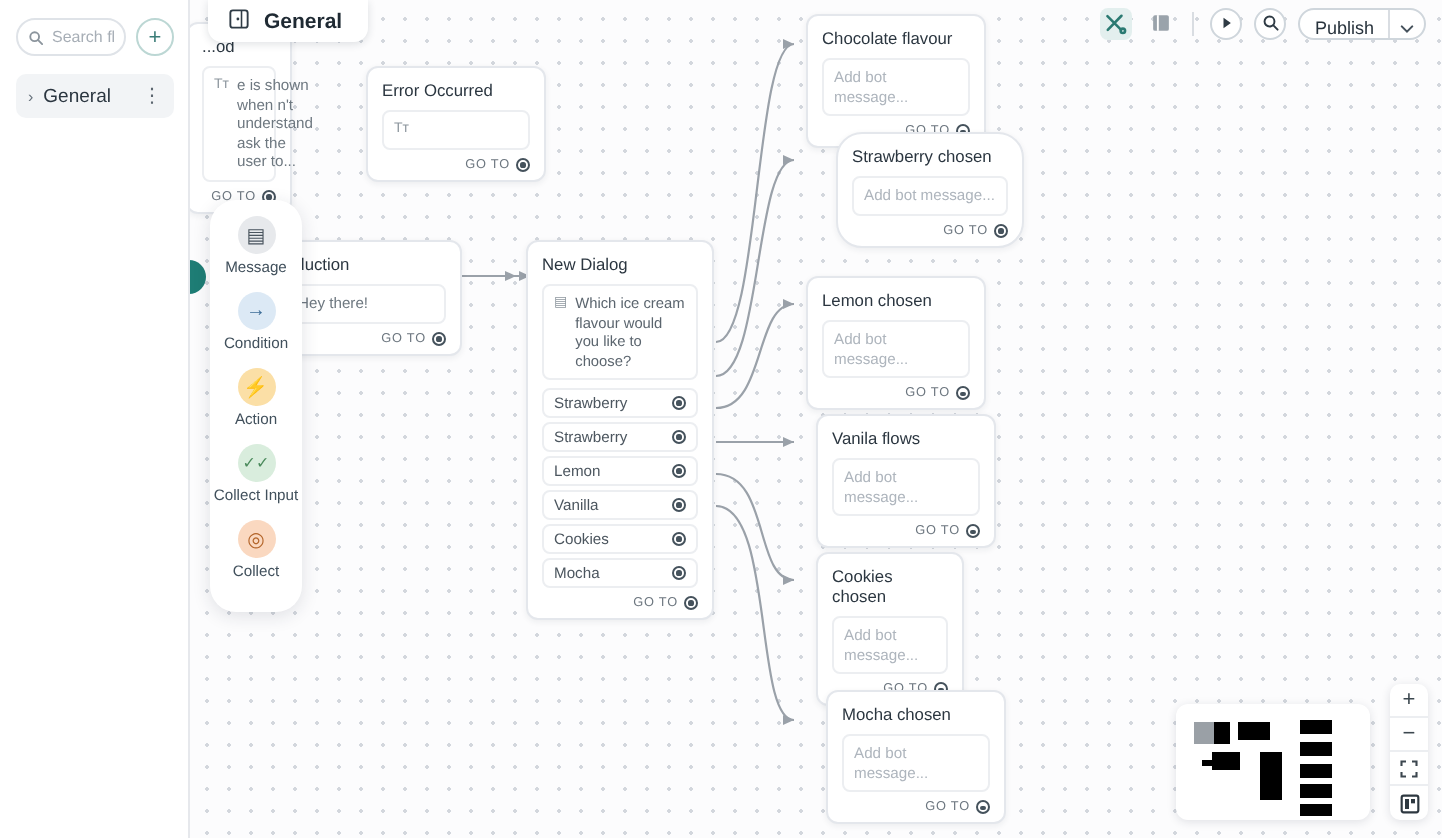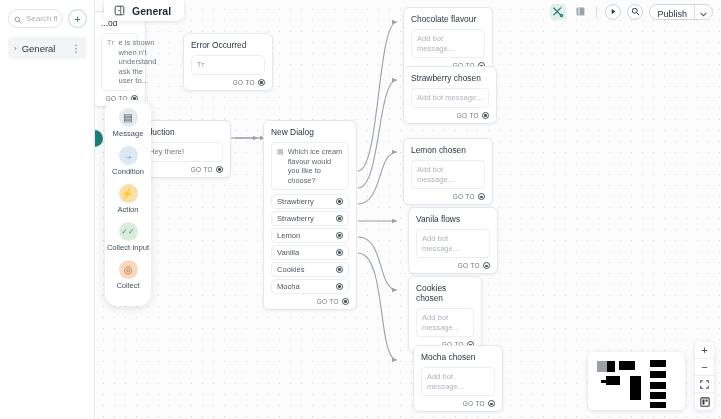--- a/index.html
+++ b/index.html
@@ -284,21 +284,21 @@
       <div class="node-title">Chocolate flavour</div>
       <div class="node-msg">
         <span>Add bot message...</span>
       </div>
       <div class="goto">
         <span>GO TO</span>
         <span class="goto-dot"></span>
       </div>
     </div>
 
-    <div class="node" style="left:308px; top:66px; width:94px;">
+    <div class="node" style="left:323px; top:66px; width:94px;border-radius:13px;">
       <div class="node-title">Strawberry chosen</div>
       <div class="node-msg">
         <span>Add bot message...</span>
       </div>
       <div class="goto">
         <span>GO TO</span>
         <span class="goto-dot"></span>
       </div>
     </div>
 

